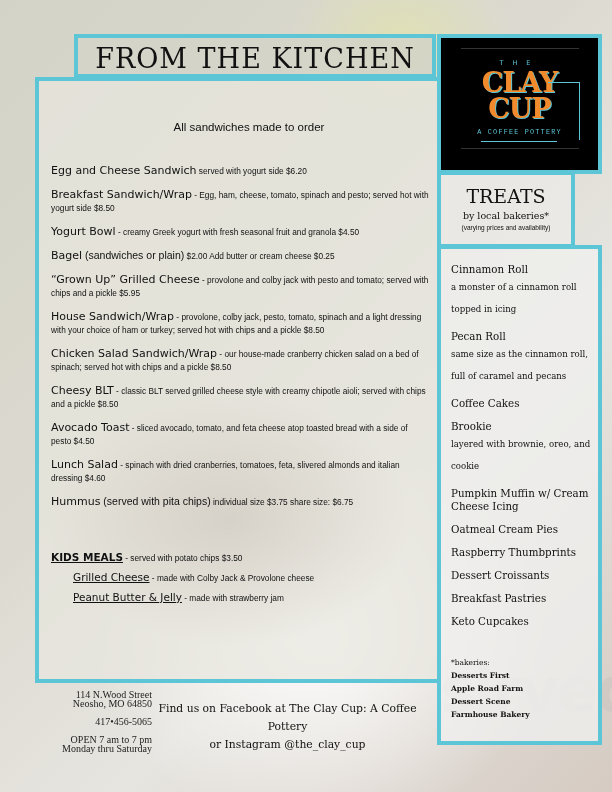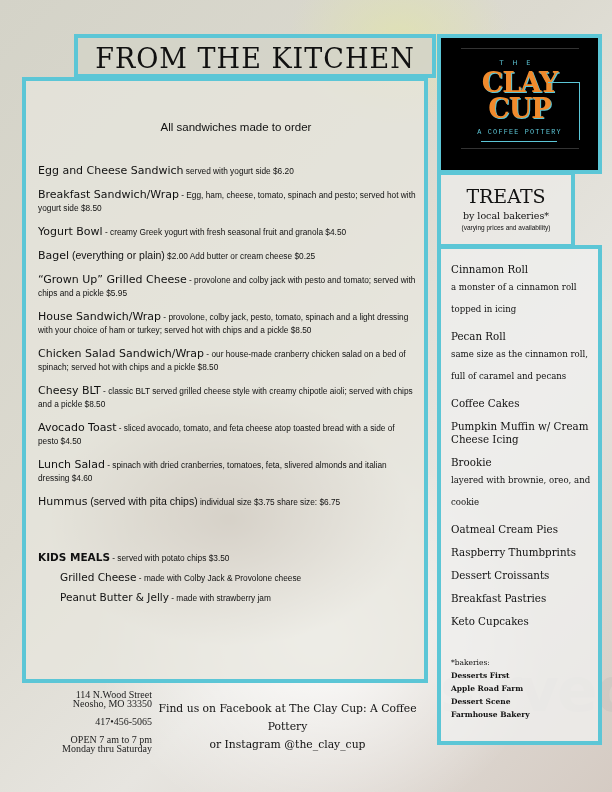--- a/index.html
+++ b/index.html
@@ -12,28 +12,28 @@
       radial-gradient(ellipse 160px 120px at 400px 40px, rgba(225,228,170,0.7), rgba(225,228,170,0) 70%),
       linear-gradient(135deg, #d4d3c8 0%, #dcdad0 40%, #e7e5e0 65%, #d5cbc3 100%);
   }
   .teal { border:4px solid #5cc6d6; box-sizing:border-box; position:absolute; }
 
   
   #title-box { left:74px; top:34px; width:362px; height:44px; background:rgba(212,212,200,0.85); display:flex; align-items:flex-end; justify-content:center; }
   #title-box h1 { margin:0; font-family:"DejaVu Serif", serif; font-weight:normal; font-size:27px; letter-spacing:1px; color:#111; }
 
   
-  #main-frame { left:22px; top:77px; width:406px; height:606px; background:rgba(232,230,222,0.72); }
+  #main-frame { left:35px; top:77px; width:406px; height:606px; background:rgba(232,230,222,0.72); }
   #main-content { position:absolute; left:12px; top:40px; right:8px; font-family:"Liberation Sans", sans-serif; color:#111; }
   .intro { text-align:center; font-size:11.5px; margin-bottom:31px; margin-left:18px; }
   .item { font-size:8.3px; line-height:13px; margin-bottom:10px; }
   .item .name { font-family:"DejaVu Sans", sans-serif; font-weight:normal; font-size:11px; }
   .item .sub { font-size:10.5px; }
   .kids { margin-top:42px; }
-  .kids .name { font-weight:bold; font-size:10.5px; font-family:"DejaVu Sans", sans-serif; }
+  .kids .name { font-weight:bold; font-size:10.5px; font-family:"DejaVu Sans", sans-serif;text-decoration:underline; }
   .kid-item { margin-left:22px; margin-top:6px; font-size:8.3px; }
   .kid-item .name { font-size:10.5px; font-family:"DejaVu Sans", sans-serif; font-weight:normal; }
 
   
   #logo-box { left:437px; top:34px; width:165px; height:140px; background:#000; }
   #logo-inner { position:absolute; left:0; right:0; top:0; bottom:0; display:flex; flex-direction:column; align-items:center;border-radius:19px; }
   .logo-line { width:118px; height:1px; background:#333; margin-top:10px; }
   .logo-the { color:#5cc6d6; font-size:6.5px; letter-spacing:9px; margin-top:10px; font-family:"DejaVu Sans", sans-serif; }
   .logo-word { font-family:"DejaVu Serif", serif; font-weight:bold; color:#f08a2c; font-size:27px; line-height:26px; text-shadow:1px 1px 0 #5cc6d6; letter-spacing:-1px; }
   .logo-sub { color:#5cc6d6; font-size:6.8px; letter-spacing:1.2px; margin-top:6px; font-family:Liberation Mono, monospace; }
@@ -68,21 +68,21 @@
 
 <div id="watermark">sirved</div>
 
 <div id="main-frame" class="teal">
   <div id="main-content">
     <div class="intro">All sandwiches made to order</div>
 
     <div class="item"><span class="name">Egg and Cheese Sandwich</span><span> served with yogurt side $6.20</span></div>
     <div class="item"><span class="name">Breakfast Sandwich/Wrap</span><span> - Egg, ham, cheese, tomato, spinach and pesto; served hot with yogurt side $8.50</span></div>
     <div class="item"><span class="name">Yogurt Bowl</span><span> - creamy Greek yogurt with fresh seasonal fruit and granola $4.50</span></div>
-    <div class="item"><span class="name">Bagel</span><span class="sub"> (everything or plain)</span><span> $2.00 Add butter or cream cheese $0.25</span></div>
+    <div class="item"><span class="name">Bagel</span><span class="sub"> (sandwiches or plain)</span><span> $2.00 Add butter or cream cheese $0.25</span></div>
     <div class="item"><span class="name">“Grown Up” Grilled Cheese</span><span> - provolone and colby jack with pesto and tomato; served with chips and a pickle $5.95</span></div>
     <div class="item"><span class="name">House Sandwich/Wrap</span><span> - provolone, colby jack, pesto, tomato, spinach and a light dressing with your choice of ham or turkey; served hot with chips and a pickle $8.50</span></div>
     <div class="item"><span class="name">Chicken Salad Sandwich/Wrap</span><span> - our house-made cranberry chicken salad on a bed of spinach; served hot with chips and a pickle  $8.50</span></div>
     <div class="item"><span class="name">Cheesy BLT</span><span> - classic BLT served grilled cheese style with creamy chipotle aioli; served with chips and a pickle $8.50</span></div>
     <div class="item"><span class="name">Avocado Toast</span><span> - sliced avocado, tomato, and feta cheese atop toasted bread with a side of pesto  $4.50</span></div>
     <div class="item"><span class="name">Lunch Salad</span><span> - spinach with dried cranberries, tomatoes, feta, slivered almonds and italian dressing  $4.60</span></div>
     <div class="item"><span class="name">Hummus</span><span class="sub"> (served with pita chips)</span><span> individual size $3.75 share size: $6.75</span></div>
 
     <div class="item kids"><span class="name">KIDS MEALS</span><span> - served with potato chips $3.50</span>
       <div class="kid-item"><span class="name">Grilled Cheese</span><span> - made with Colby Jack &amp; Provolone cheese</span></div>
@@ -122,25 +122,25 @@
         <div class="td">a monster of a cinnamon roll topped in icing</div>
       </div>
     <div class="treat">
         <div class="tn">Pecan Roll</div>
         <div class="td">same size as the cinnamon roll, full of caramel and pecans</div>
       </div>
     <div class="treat">
         <div class="tn">Coffee Cakes</div>
       </div>
     <div class="treat">
-        <div class="tn">Pumpkin Muffin w/ Cream Cheese Icing</div>
+        <div class="tn">Brookie</div>
+        <div class="td">layered with brownie, oreo, and cookie</div>
       </div>
     <div class="treat">
-        <div class="tn">Brookie</div>
-        <div class="td">layered with brownie, oreo, and cookie</div>
+        <div class="tn">Pumpkin Muffin w/ Cream Cheese Icing</div>
       </div>
     <div class="treat">
         <div class="tn">Oatmeal Cream Pies</div>
       </div>
     <div class="treat">
         <div class="tn">Raspberry Thumbprints</div>
       </div>
     <div class="treat">
         <div class="tn">Dessert Croissants</div>
       </div>
@@ -156,21 +156,21 @@
       <div>Desserts First</div>
       <div>Apple Road Farm</div>
       <div>Dessert Scene</div>
       <div>Farmhouse Bakery</div>
     </div>
   </div>
 </div>
 
 <div id="address">
   <div>114 N.Wood Street</div>
-  <div>Neosho, MO 33350</div>
+  <div>Neosho, MO 64850</div>
   <div class="gap"></div>
   <div>417•456-5065</div>
   <div class="gap"></div>
   <div>OPEN 7 am to 7 pm</div>
   <div>Monday thru Saturday</div>
 </div>
 <div id="social">
   <div>Find us on Facebook at The Clay Cup: A Coffee Pottery</div>
   <div>or Instagram @the_clay_cup</div>
 </div>

